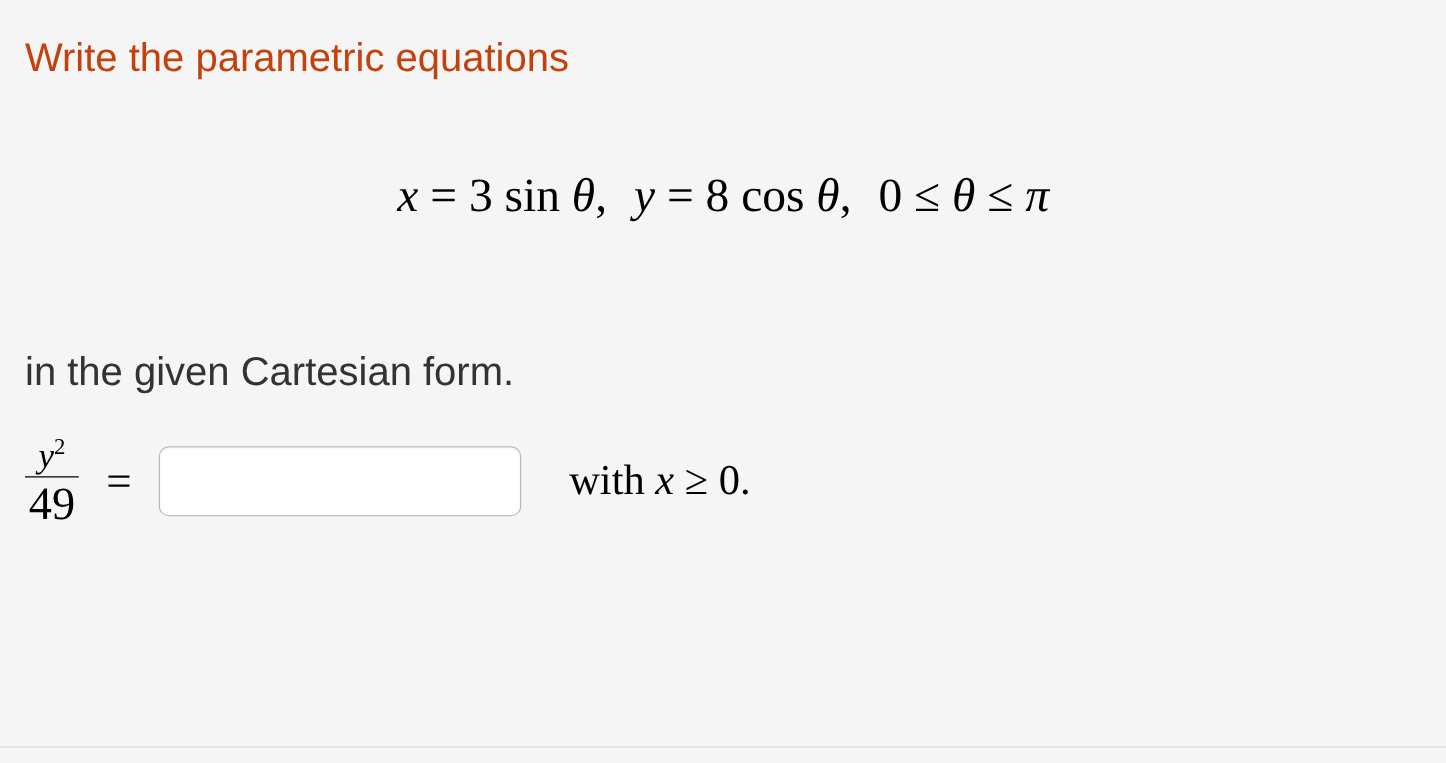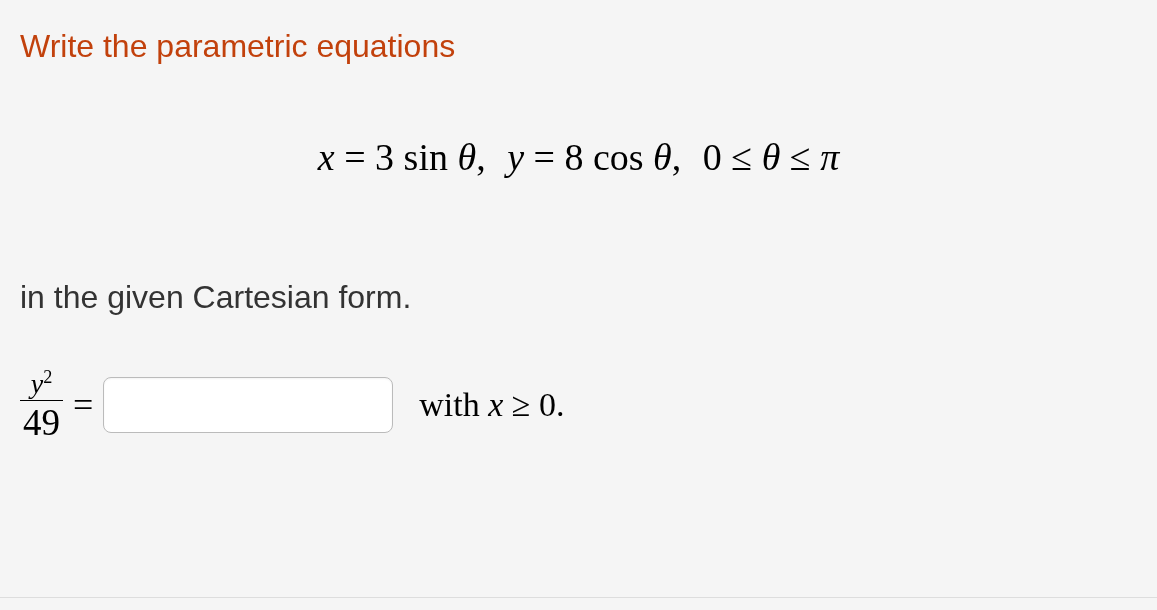--- a/index.html
+++ b/index.html
@@ -34,26 +34,26 @@
       margin: 0 6px;
       font-style: italic;
     }
     .equations-row .rm {
       font-style: normal;
     }
     .instruction2 {
       font-size: 32px;
       font-weight: 400;
       color: #333;
-      margin-bottom: 52px;
+      margin-bottom: 32px;
     }
     .answer-row {
       display: flex;
       align-items: center;
-      gap: 6px;
+      gap: 18px;
       font-family: 'Times New Roman', Times, serif;
       font-size: 34px;
       color: #000;
     }
     .frac {
       display: inline-flex;
       flex-direction: column;
       align-items: center;
       font-style: italic;
       line-height: 1;

